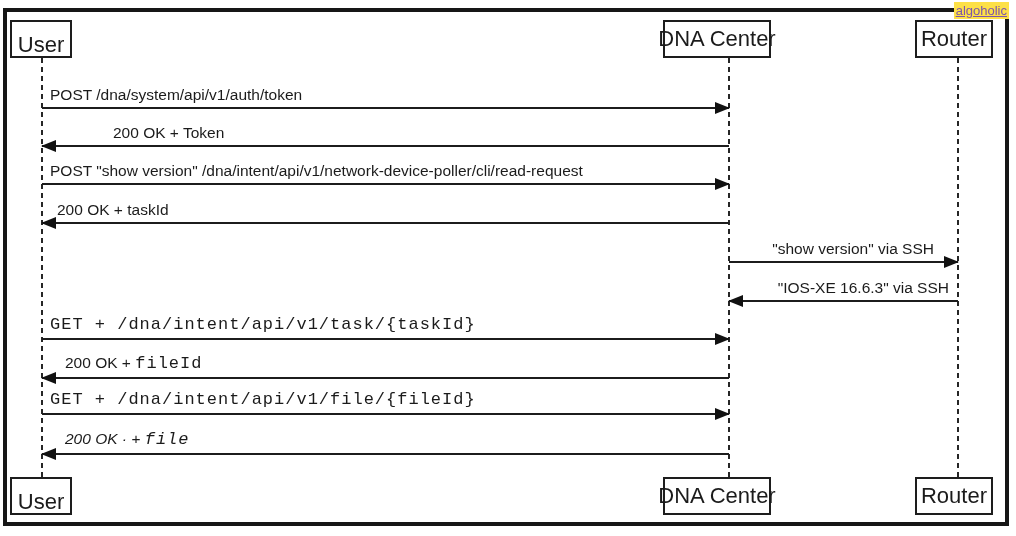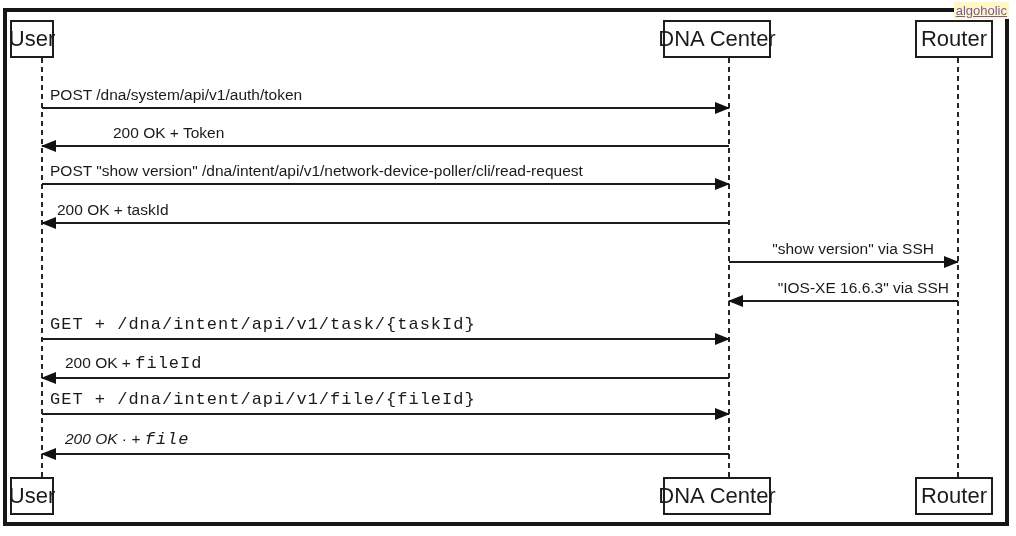--- a/index.html
+++ b/index.html
@@ -2,27 +2,27 @@
 <html><head>
 <meta charset="utf-8">
 <style>
   html,body{margin:0;padding:0;background:#ffffff;}
   body{width:1016px;height:536px;position:relative;overflow:hidden;
        font-family:"Liberation Sans",sans-serif;color:#1b1b1b;}
   .frame{position:absolute;left:3px;top:8px;width:1006px;height:518px;
          box-sizing:border-box;border:4px solid #161616;background:#ffffff;}
   .watermark{position:absolute;top:2px;right:7px;z-index:6;
              font-size:13px;color:#7d55ab;text-decoration:underline;
-             background:#fef9c3;padding:0 2px;line-height:17px;margin-left:24px;}
+             background:#fde047;padding:0 2px;line-height:17px;margin-left:24px;}
   .actor{position:absolute;box-sizing:border-box;border:2px solid #1d1d1d;
          background:#ffffff;display:flex;align-items:center;justify-content:center;
          font-size:22px;line-height:1;z-index:4;white-space:nowrap;}
   .actor.top{top:20px;height:38px;}
   .actor.bottom{top:477px;height:38px;}
-  .actor.a-user{left:10px;width:44px;}
+  .actor.a-user{left:10px;width:62px;align-items:flex-end;}
   .actor.a-dna{left:663px;width:108px;}
   .actor.a-router{left:915px;width:78px;}
   .lifeline{position:absolute;top:58px;height:419px;width:2px;z-index:1;
             background:repeating-linear-gradient(to bottom,#262626 0 5px,transparent 5px 9px);}
   .ll-user{left:41px;}
   .ll-dna{left:728px;}
   .ll-router{left:957px;}
   .msg{position:absolute;z-index:3;}
   .msg-line{position:absolute;left:0;right:0;top:0;height:0;border-top:2px solid #1c1c1c;}
   .head{position:absolute;top:-5px;width:0;height:0;

